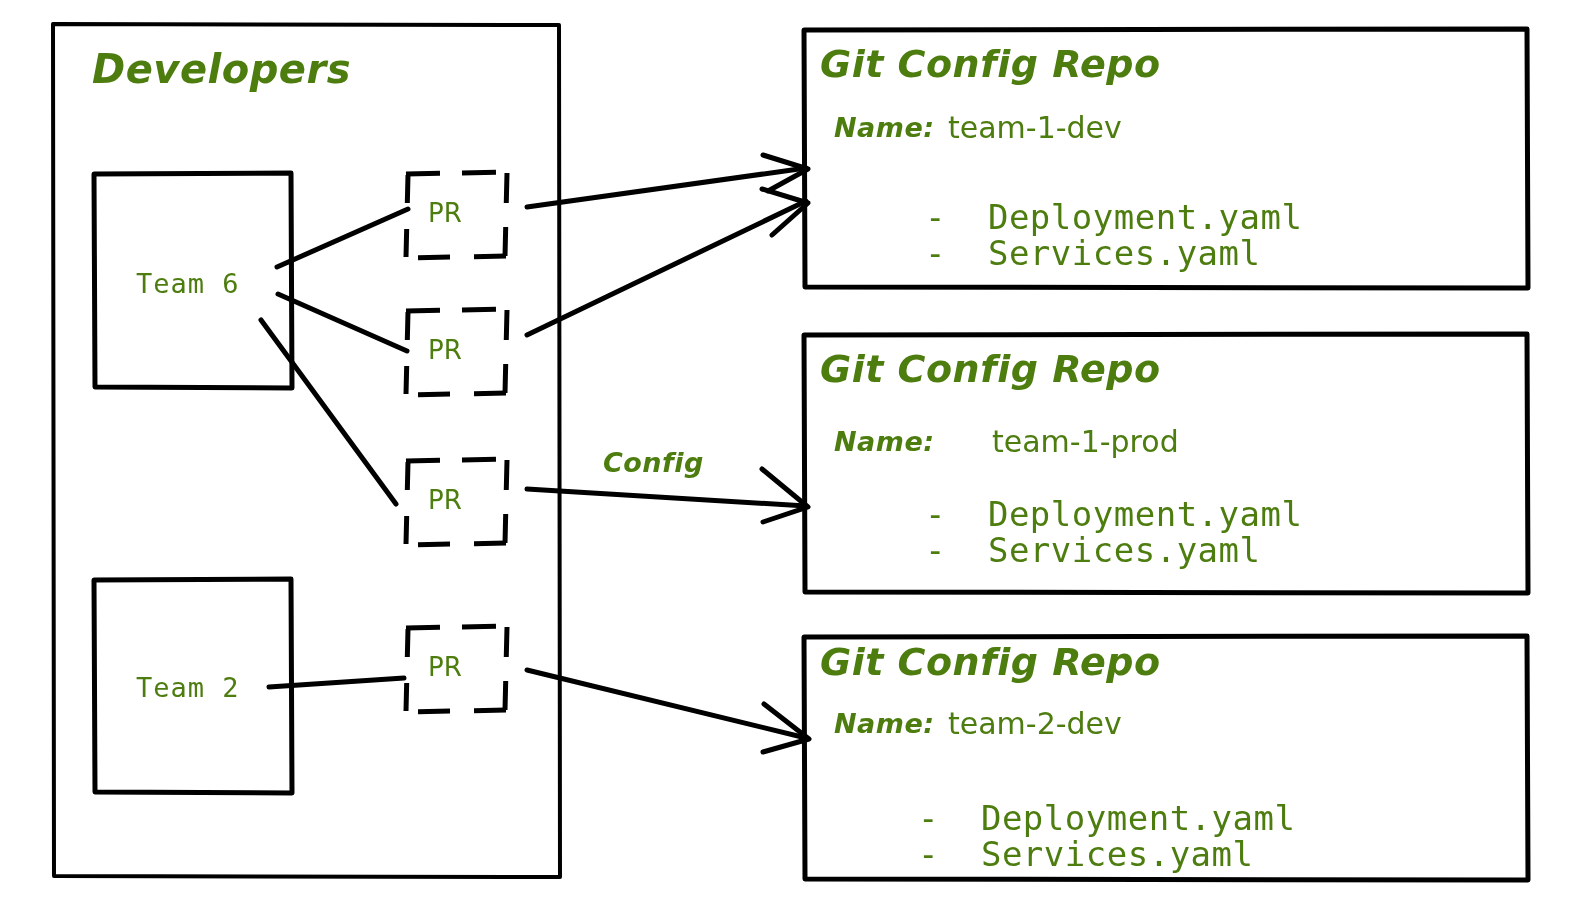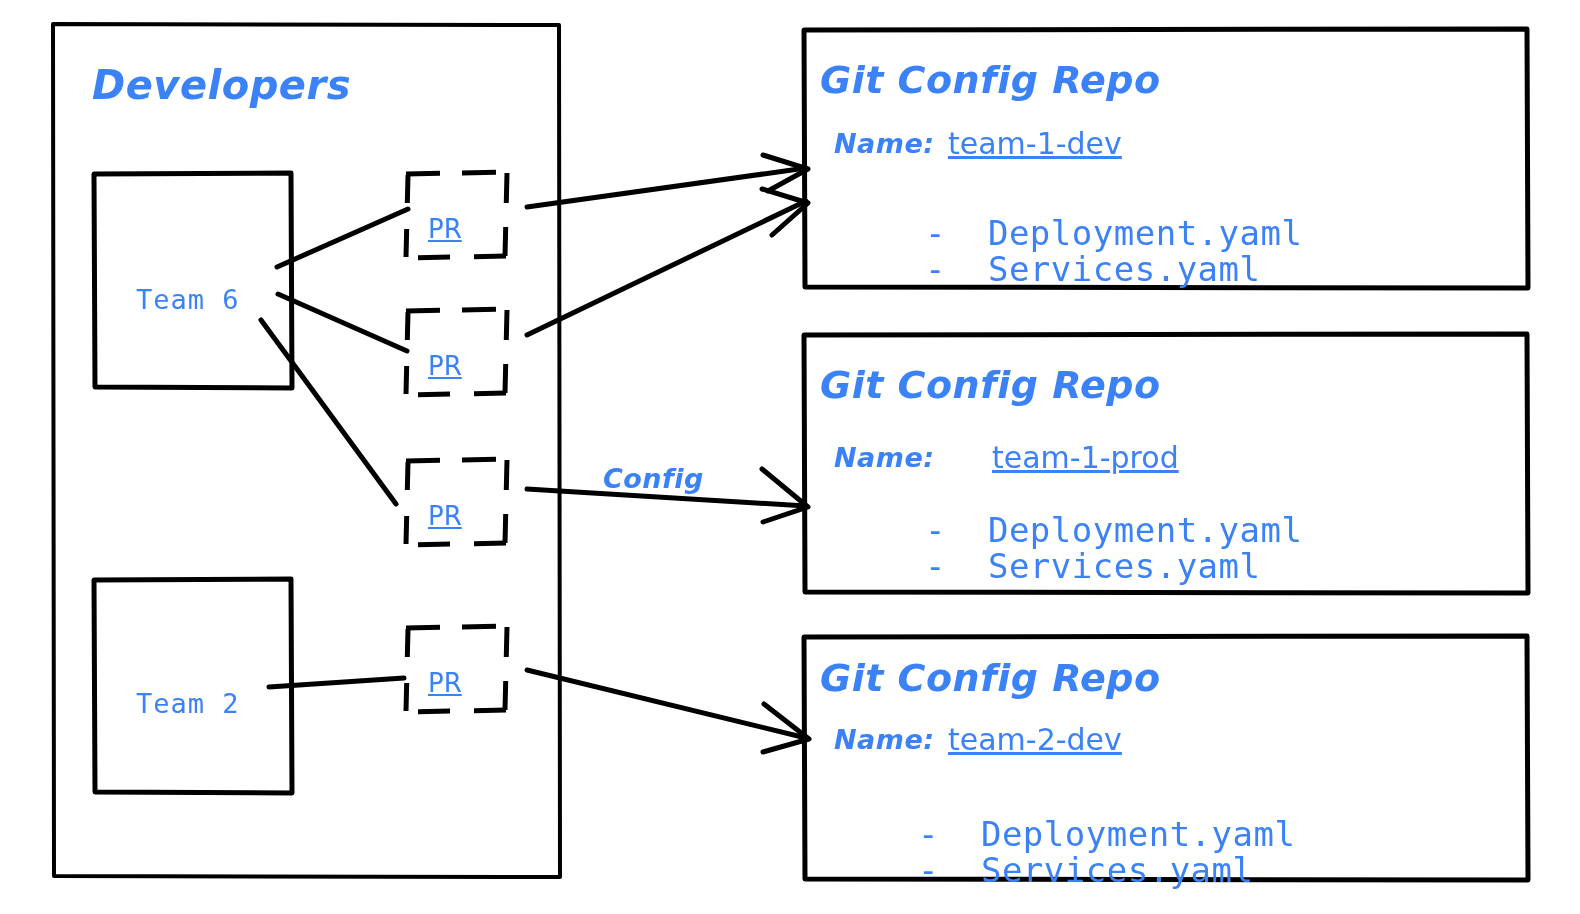--- a/index.html
+++ b/index.html
@@ -18,24 +18,23 @@
   svg.layer {
     position: absolute;
     top: 0;
     left: 0;
     width: 1580px;
     height: 914px;
     pointer-events: none;
   }
   .txt {
     position: absolute;
-    color: #3b82f6;
+    color: #4d7c0f;
     white-space: pre;
     line-height: 1.18;
-    margin-top: 16px;
   }
   
   .hand {
     font-family: "DejaVu Sans", sans-serif;
     font-weight: 700;
     font-style: italic;
     letter-spacing: 0.5px;
   }
   .hand-title {
     font-size: 40px;
@@ -50,21 +49,20 @@
   .hand-changes {
     font-size: 27px;
   }
   .mono {
     font-family: "DejaVu Sans Mono", monospace;
     font-weight: 500;
   }
   .sans {
     font-family: "DejaVu Sans", sans-serif;
     font-weight: 400;
-    text-decoration: underline;
   }
   .team-label {
     font-size: 27px;
     letter-spacing: 1px;
   }
   .pr-label {
     font-size: 26px;
     font-weight: 500;
   }
   .repo-value {

